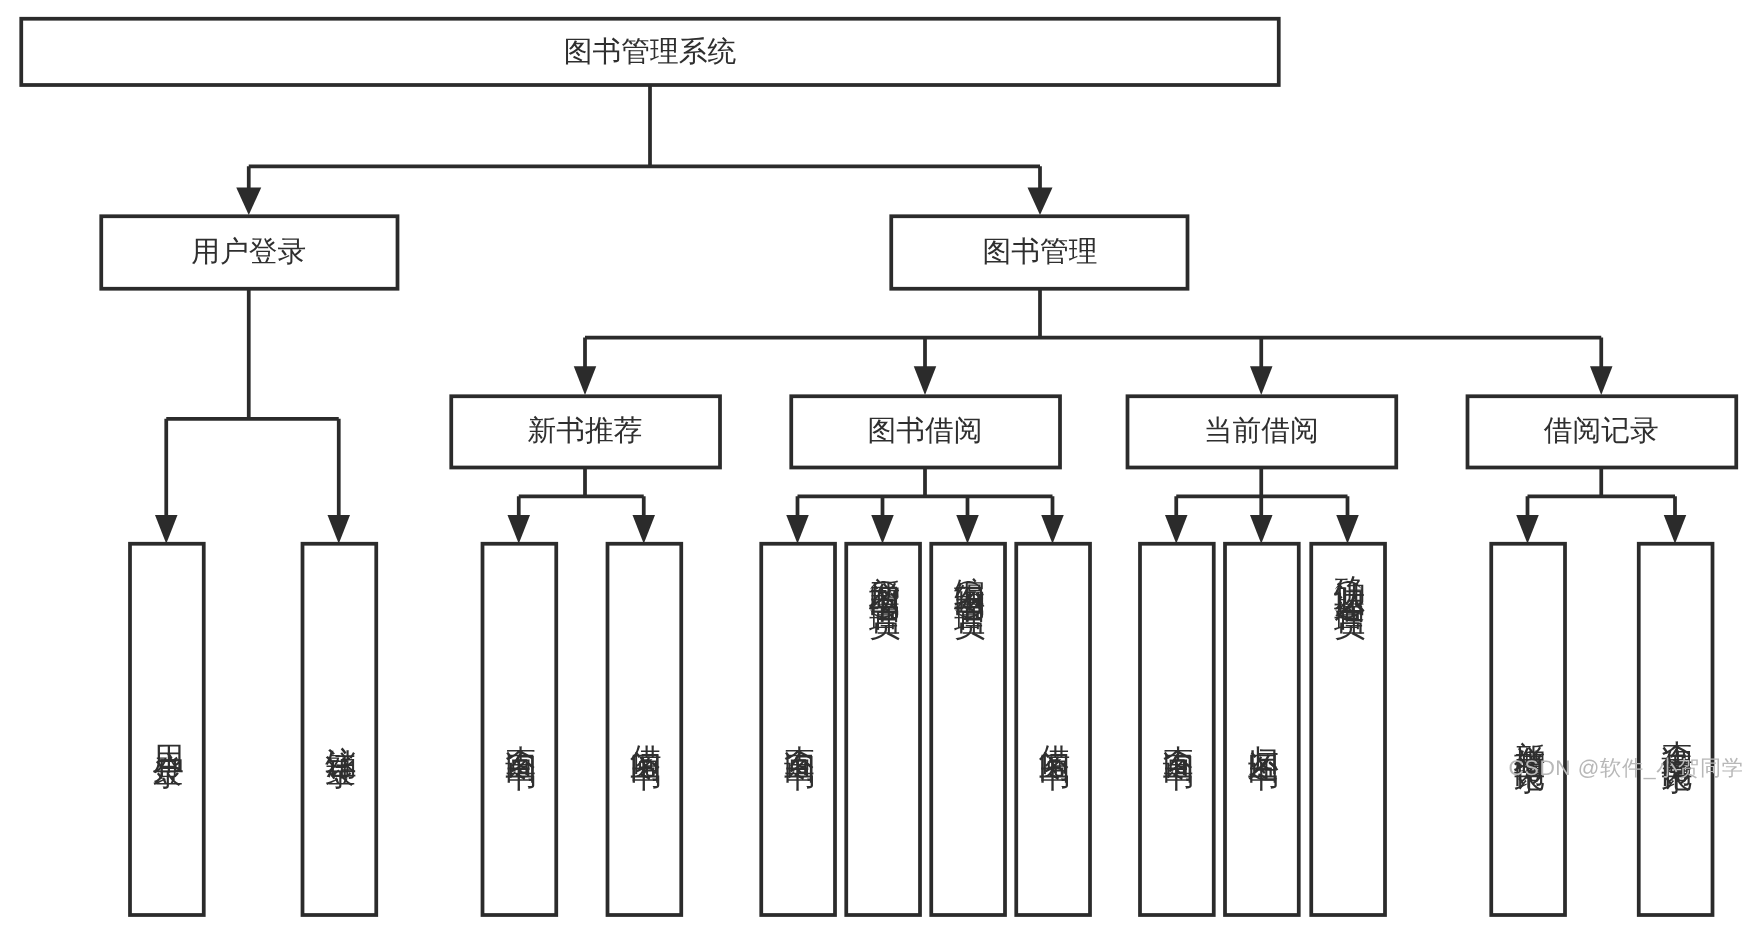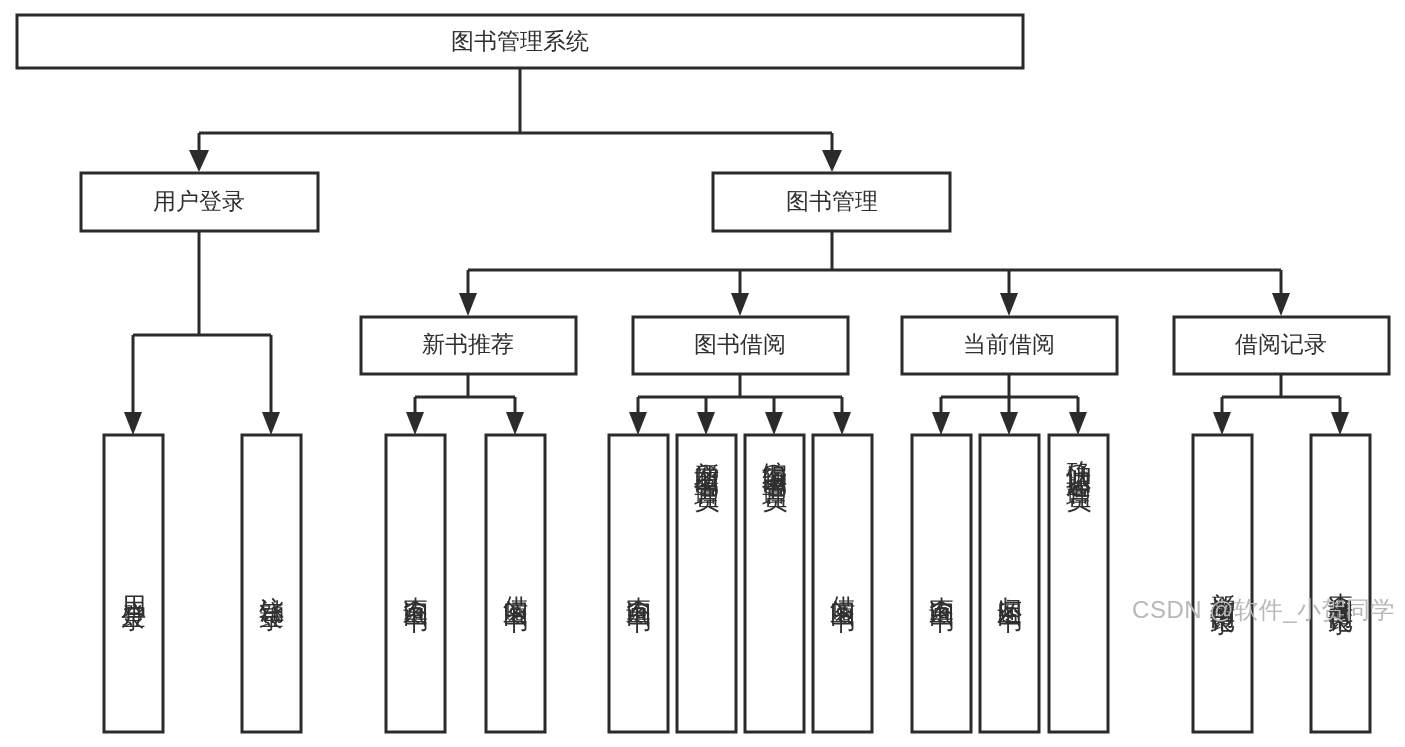--- a/index.html
+++ b/index.html
@@ -71,21 +71,21 @@
     text-align: center;
     white-space: nowrap;
     pointer-events: none;
     user-select: none;
   }
   .watermark {
     position: absolute;
     right: 10px;
     bottom: 8px;
     font-family: "Liberation Sans", "DejaVu Sans", sans-serif;
-    font-size: 24px;
+    font-size: 17px;
     color: #b8b8b8;
     white-space: nowrap;
     letter-spacing: 0.5px;
   }
 </style>
 </head>
 <body>
 
 <div id="diagram-root">
 

